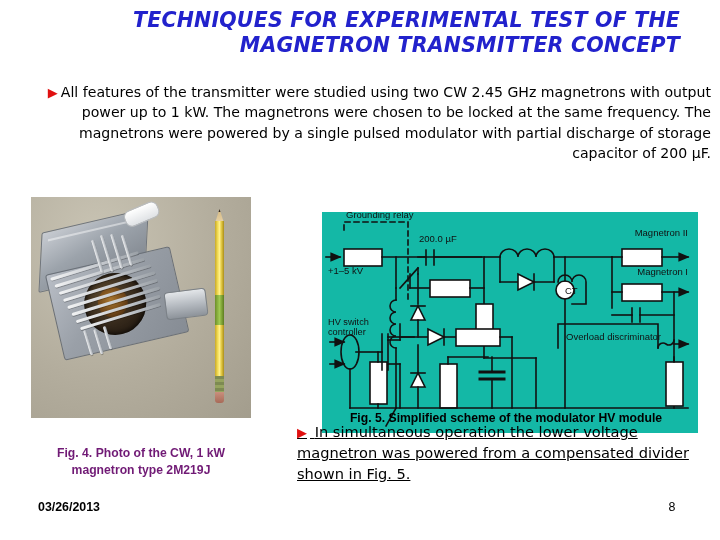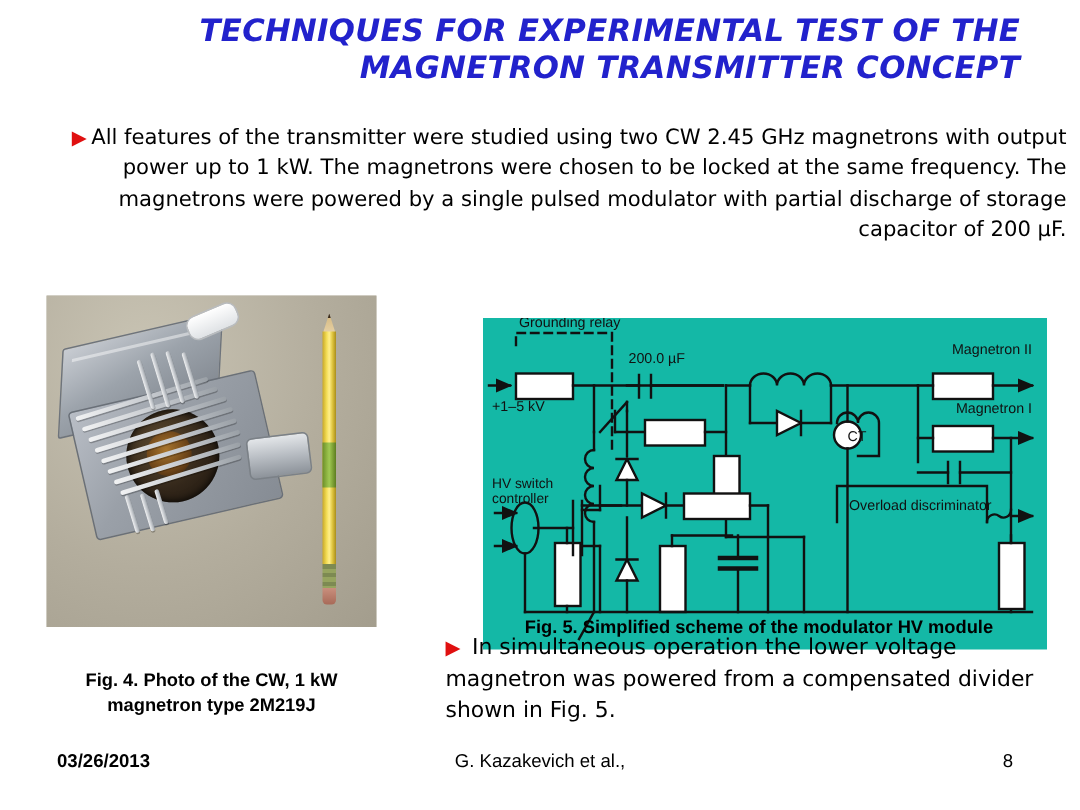--- a/index.html
+++ b/index.html
@@ -166,21 +166,21 @@
   
   #photo-caption {
     position: absolute;
     left: 10px; top: 445px;
     width: 262px;
     text-align: center;
     font-family: "Liberation Sans", sans-serif;
     font-weight: bold;
     font-size: 12.2px;
     line-height: 16.5px;
-    color: #000000;
+    color: #701a75;
   }
 
   
   #circuit-diagram {
     position: absolute;
     left: 322px; top: 172px;
     width: 376px; height: 221px;
     background: #14b8a6;
     margin-top: 40px;
   }
@@ -201,20 +201,21 @@
 
   
   #lower-paragraph {
     position: absolute;
     left: 297px; top: 421px;
     width: 412px;
     font-family: "DejaVu Sans", sans-serif;
     font-size: 14.6px;
     line-height: 21px;
     color: #000;
+    text-decoration: underline;
   }
 
   
   #footer-date {
     position: absolute;
     left: 38px; top: 500px;
     font-size: 12.4px;
     color: #000;
     font-weight: bold;
   }
@@ -429,15 +430,14 @@
   </g>
 </svg>
 </div>
 
 <div id="diagram-caption">Fig. 5. Simplified scheme of the modulator HV module</div>
 
 <div id="lower-paragraph"><span class="bullet-marker">▶</span> <span>In simultaneous operation the lower voltage magnetron was powered from a compensated divider shown in Fig. 5.</span></div>
 
 <div id="footer-date">03/26/2013</div>
 <div id="footer-author">
-  <div>G. Kazakevich et al.,</div>
 </div>
 <div id="footer-page">8</div>
 
 </body></html>

